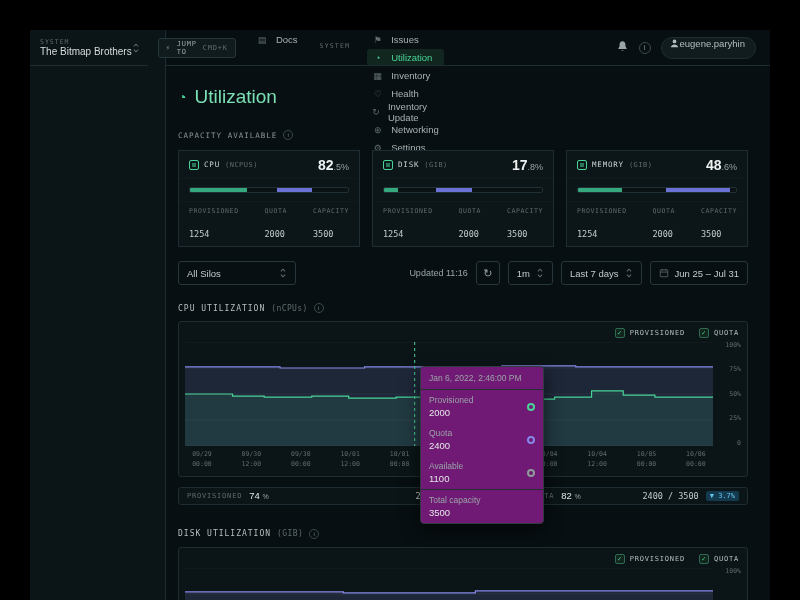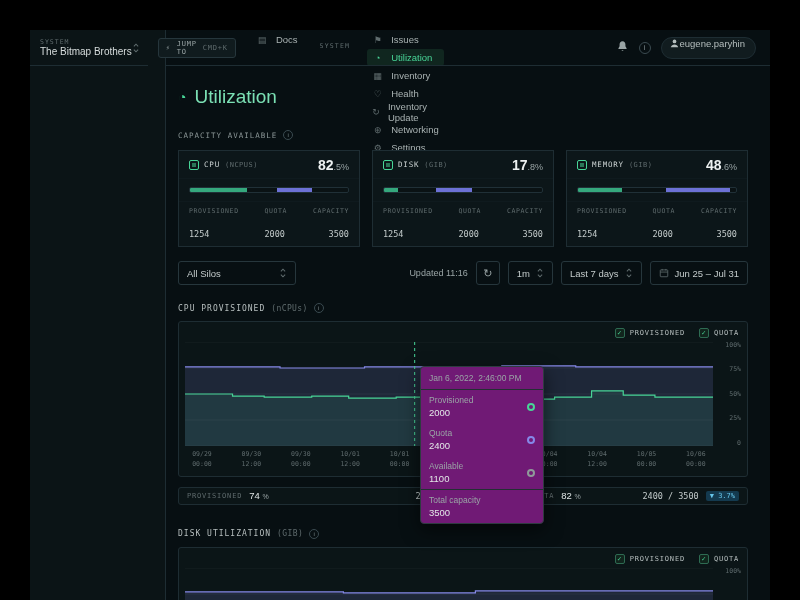--- a/index.html
+++ b/index.html
@@ -47,21 +47,21 @@
   .pct{margin-left:auto}
   .pct b{font-size:14px;font-weight:700;color:#edf1f1}
   .pct i{font-style:normal;font-size:9px;color:var(--txt2)}
   .bar-wrap{padding:8px 10px;border-top:1px solid #15232850;border-bottom:1px solid #15232850}
   .bar{position:relative;height:6px;background:#0a1214;border:1px solid #203037;border-radius:2px;overflow:hidden}
   .bar-fill{position:absolute;left:0;top:0;bottom:0;background:#35a87d}
   .bar-quota{position:absolute;top:0;bottom:0;background:#6c71d6}
   .card-foot{display:flex;justify-content:space-between;padding:5px 10px 7px}
   .card-foot .k{font-family:"DejaVu Sans Mono",monospace;font-size:6.5px;letter-spacing:.6px;color:var(--txt3)}
   .card-foot .v{font-family:"DejaVu Sans Mono",monospace;font-size:8.5px;color:#c3cbcb;margin-top:14px}
-  .card-foot .col3{text-align:right}
+  .card-foot .col3{text-align:left}
   
   .tabs{margin-top:20px;border-bottom:1px solid var(--line);display:flex;gap:20px}
   .tab{font-family:"DejaVu Sans Mono",monospace;font-size:8px;letter-spacing:1.2px;color:var(--txt2);padding:4px 2px 7px;cursor:pointer;border-bottom:2px solid transparent;margin-bottom:-1px}
   .tab.active{color:var(--green);border-bottom-color:var(--green)}
   
   .filters{margin-top:14px;display:flex;align-items:center;gap:8px}
   .select{height:24px;border:1px solid var(--line2);border-radius:3px;display:flex;align-items:center;gap:6px;padding:0 8px;font-size:9.5px;color:#c3cbcb;cursor:pointer}
   .w-silo{width:118px;justify-content:space-between}
   .chev{color:var(--txt3);display:flex}
   .updated{margin-left:auto;font-size:9px;color:var(--txt2)}
@@ -332,21 +332,21 @@
                 <line x1="2" y1="6.5" x2="14" y2="6.5" stroke="currentColor" stroke-width="1.3"></line>
                 <line x1="5" y1="1.5" x2="5" y2="4" stroke="currentColor" stroke-width="1.3"></line>
                 <line x1="11" y1="1.5" x2="11" y2="4" stroke="currentColor" stroke-width="1.3"></line>
               </svg>
             </span>
           <span>Jun 25 – Jul 31</span>
         </div>
       </div>
 
       <div class="chart-label">
-        <span>CPU PROVISIONED</span>
+        <span>CPU UTILIZATION</span>
         <span class="unit">(nCPUs)</span>
         <span class="info-dot">i</span>
       </div>
       <div class="panel">
         <div class="legend">
           <label class="lg">
             <span class="cb">✓</span>
             <span>PROVISIONED</span>
           </label>
           <label class="lg">

